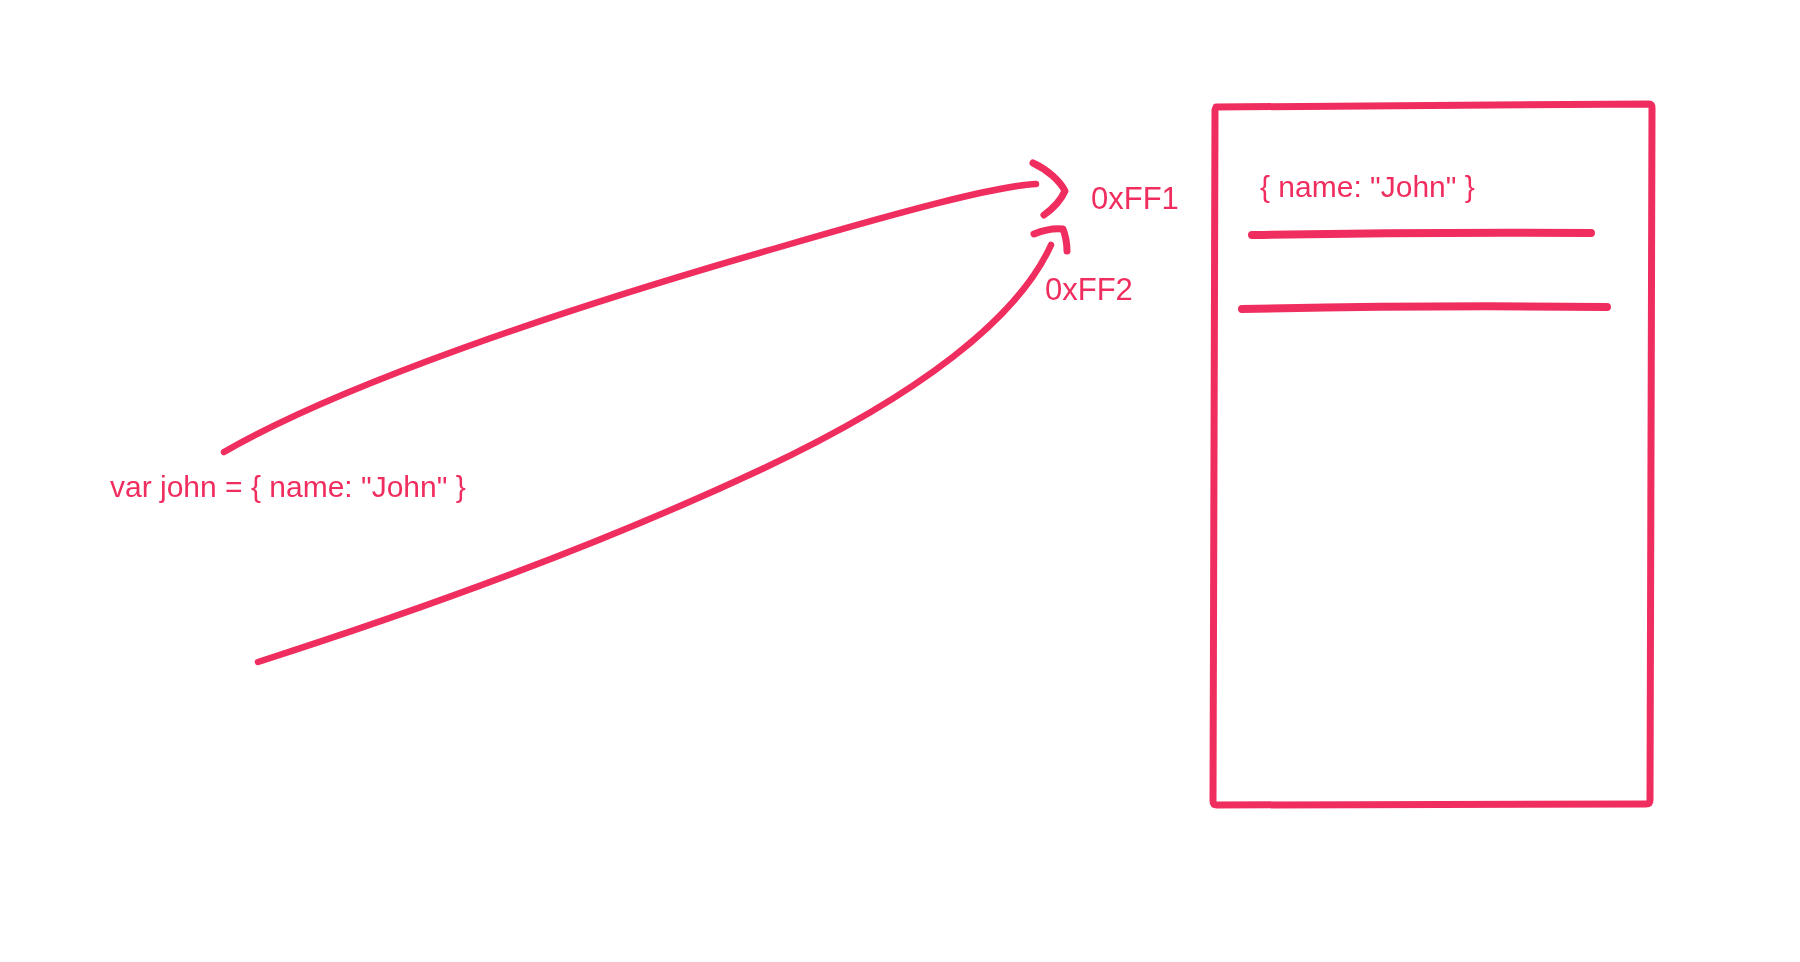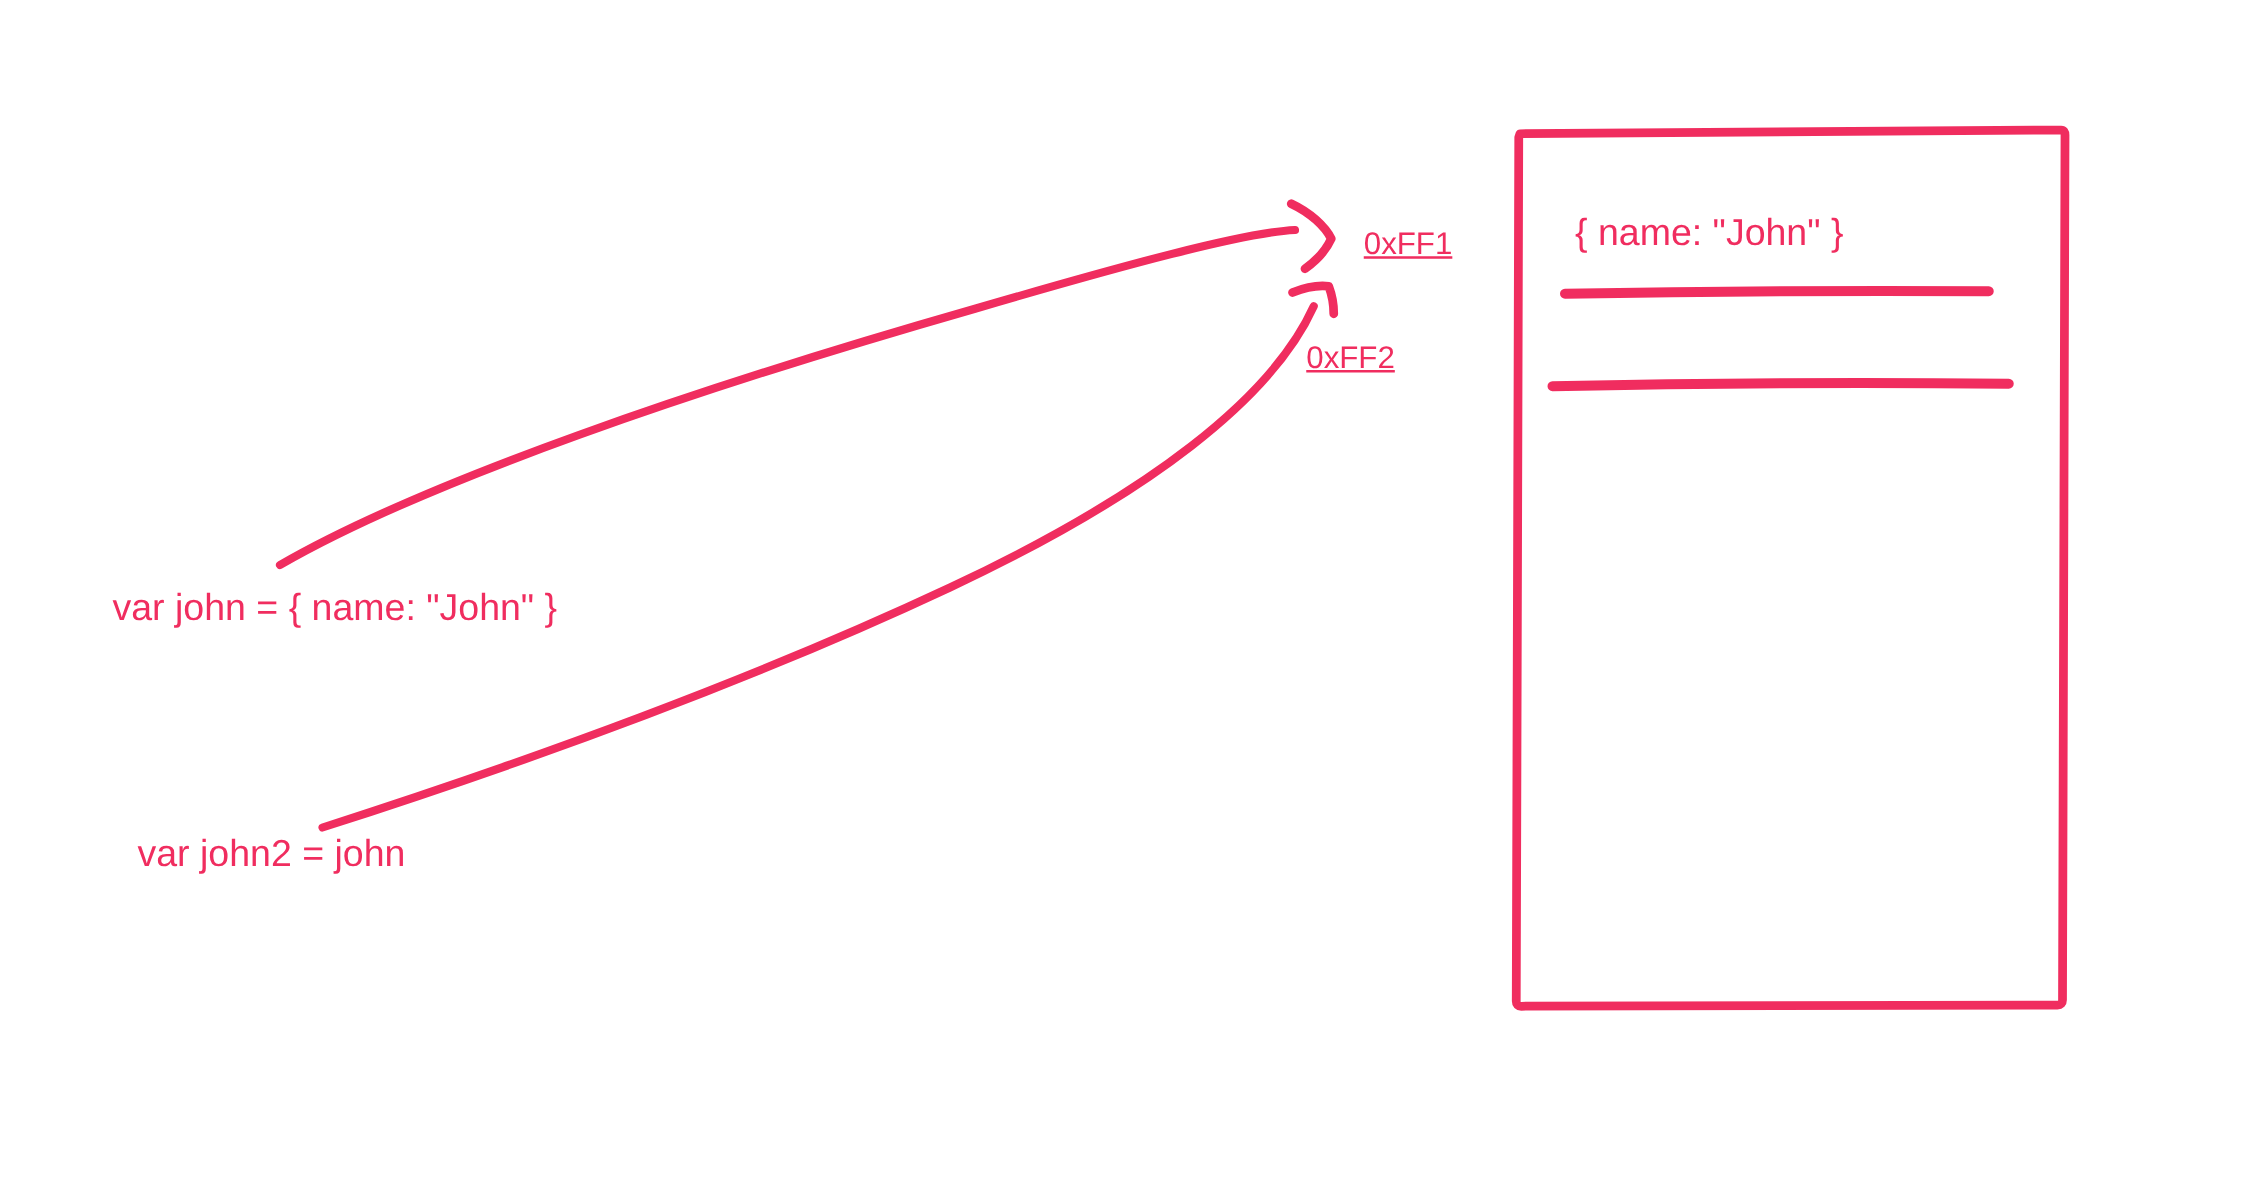--- a/index.html
+++ b/index.html
@@ -30,44 +30,43 @@
     stroke-linecap: round;
     stroke-linejoin: round;
   }
   .txt {
     position: absolute;
     color: var(--ink);
     font-size: 30px;
     line-height: 1.15;
     white-space: nowrap;
   }
-  .txt.addr { font-size: 25px; text-decoration: underline; }
+  .txt.addr { font-size: 31px; }
 </style>
 </head>
 <body>
 
 <div class="canvas">
 
   <svg class="drawing" viewBox="0 0 1800 962" aria-hidden="true">
 
     <path class="stroke" d="M 1216 107 L 1649 104 Q 1652 104 1652 108 L 1650 800 Q 1650 804 1646 804 L 1217 805 Q 1213 805 1213 801 L 1215 110 Z" stroke-width="7"></path>
 
     <path class="stroke" d="M 1252 235 Q 1420 232 1591 233" stroke-width="8"></path>
     <path class="stroke" d="M 1242 309 Q 1430 305 1607 307" stroke-width="8"></path>
 
     <path class="stroke" d="M 224 452 C 340 385, 560 310, 780 247 C 900 212, 995 186, 1036 184" stroke-width="6.5"></path>
     <path class="stroke" d="M 1033 163 C 1048 170, 1060 181, 1065 191 C 1060 202, 1051 210, 1044 215" stroke-width="7"></path>
 
     <path class="stroke" d="M 258 662 C 420 610, 600 545, 760 470 C 920 395, 1018 318, 1051 245" stroke-width="6.5"></path>
     <path class="stroke" d="M 1034 234 C 1044 230, 1055 228, 1063 229 C 1066 237, 1067 244, 1067 251" stroke-width="7"></path>
   </svg>
 
-  <div class="txt" style="left:90px; top:470px;">var john = { name: "John" }</div>
+  <div class="txt" style="left:110px; top:470px;">var john = { name: "John" }</div>
 
-  <div class="txt" style="left:110px; top:667px;">var john2 = john</div>
 
   <div class="txt addr" style="left:1091px; top:181px;">0xFF1</div>
 
   <div class="txt addr" style="left:1045px; top:272px;">0xFF2</div>
 
   <div class="txt" style="left:1260px; top:170px;">{ name: "John" }</div>
 
 </div>
 
 </body></html>

